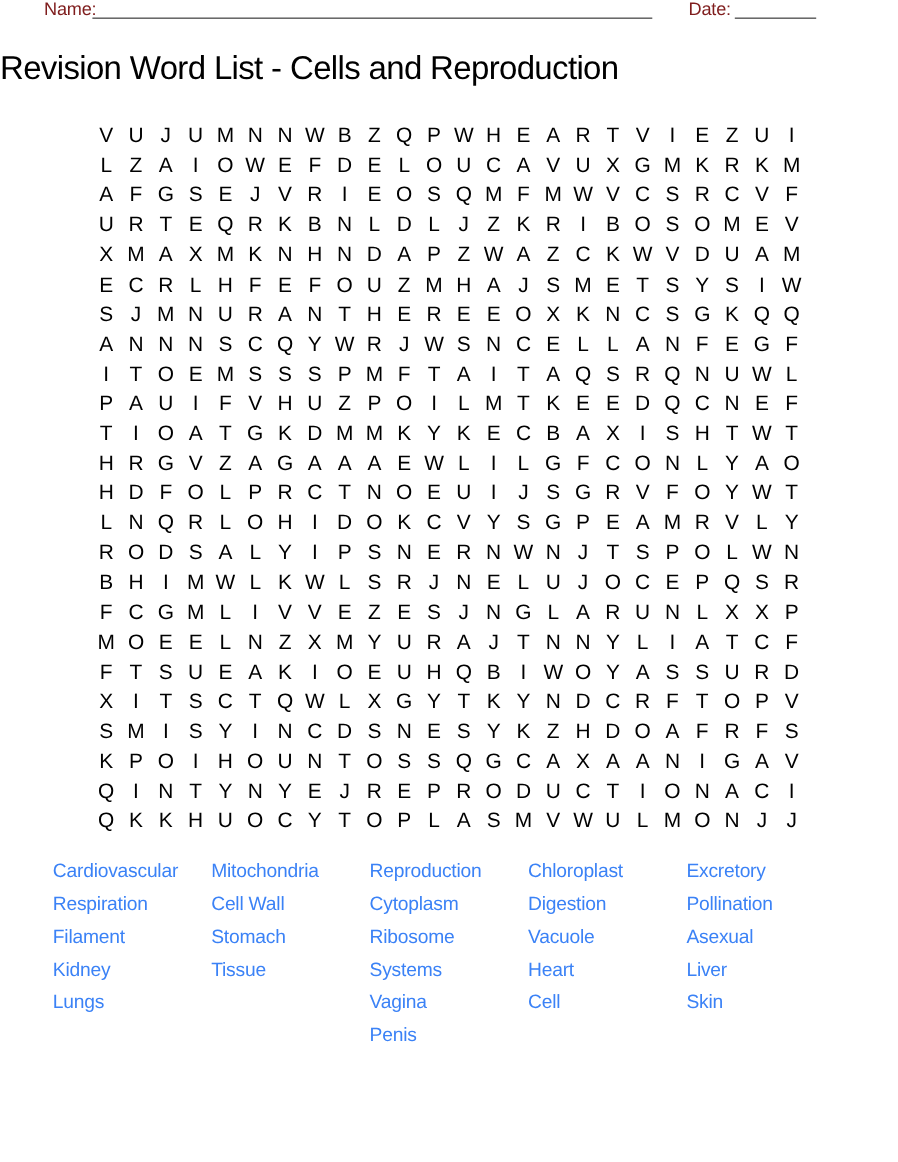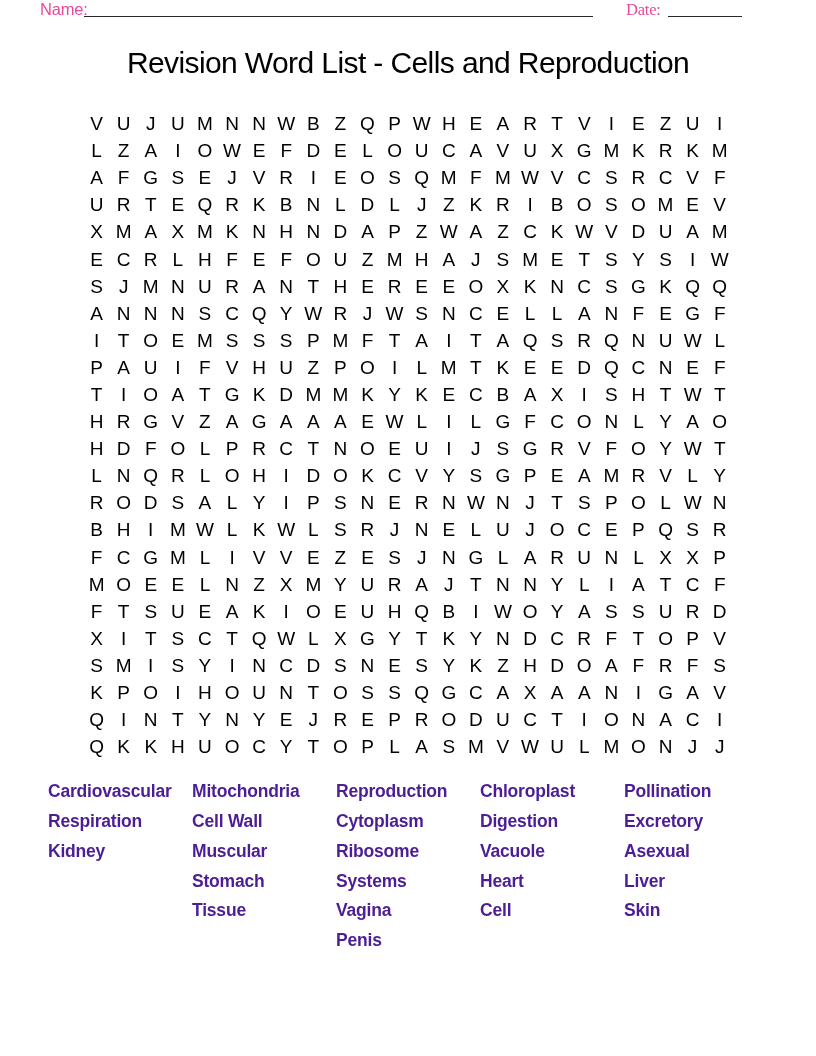--- a/index.html
+++ b/index.html
@@ -9,35 +9,34 @@
     position: relative;
     font-family: "Liberation Sans", "DejaVu Sans", sans-serif;
     color: #000;
     overflow: hidden;
   }
   .page { position: absolute; inset: 0; }
 
   
   .hdr-label {
     position: absolute; top: 0px;
-    font-size: 16.5px; color: #ec4899; letter-spacing: -0.2px;
+    font-size: 16.5px; color: #7f1d1d; letter-spacing: -0.2px;
   }
   .name-label { left: 40px; }
-  .date-label { left: 626px; font-family: Liberation Serif, serif; }
+  .date-label { left: 626px; }
   .blank-line {
     position: absolute; top: 16px; height: 0;
     border-top: 1.6px solid #2a2a2a;
   }
   .name-line { left: 84px; width: 509px; }
   .date-line { left: 668px; width: 74px; }
 
   
   .title {
     position: absolute; top: 46px; left: 0; width: 100%;
-    text-align: center;
     font-size: 30px; font-weight: 500; letter-spacing: -0.6px;
     color: #000;
   }
 
   
   .grid {
     position: absolute; top: 110.5px; left: 83px;
     display: grid;
     grid-template-columns: repeat(24, 27.1px);
     grid-auto-rows: 27.1px;
@@ -49,22 +48,22 @@
   }
 
   
   .words {
     position: absolute; top: 777px; left: 48px;
     display: flex;
   }
   .wcol { width: 144px; }
   .word {
     height: 29.85px; line-height: 29.85px;
-    font-size: 17.5px; font-weight: 700; letter-spacing: -0.2px;
-    color: #4c1d95; white-space: nowrap;
+    font-size: 17.5px; font-weight: 400; letter-spacing: -0.2px;
+    color: #3b82f6; white-space: nowrap;
   }
 </style>
 </head>
 <body>
 
 <div class="page">
 
   <span class="hdr-label name-label">Name:</span>
   <span class="blank-line name-line"></span>
 
@@ -649,46 +648,47 @@
       <span class="cell">O</span>
       <span class="cell">N</span>
       <span class="cell">J</span>
       <span class="cell">J</span>
     </div>
 
   <div class="words" id="word-list">
       <div class="wcol">
         <div class="word">Cardiovascular</div>
         <div class="word">Respiration</div>
+        <div class="word">Filament</div>
         <div class="word">Kidney</div>
+        <div class="word">Lungs</div>
       </div>
       <div class="wcol">
         <div class="word">Mitochondria</div>
         <div class="word">Cell Wall</div>
-        <div class="word">Muscular</div>
         <div class="word">Stomach</div>
         <div class="word">Tissue</div>
       </div>
       <div class="wcol">
         <div class="word">Reproduction</div>
         <div class="word">Cytoplasm</div>
         <div class="word">Ribosome</div>
         <div class="word">Systems</div>
         <div class="word">Vagina</div>
         <div class="word">Penis</div>
       </div>
       <div class="wcol">
         <div class="word">Chloroplast</div>
         <div class="word">Digestion</div>
         <div class="word">Vacuole</div>
         <div class="word">Heart</div>
         <div class="word">Cell</div>
       </div>
       <div class="wcol">
+        <div class="word">Excretory</div>
         <div class="word">Pollination</div>
-        <div class="word">Excretory</div>
         <div class="word">Asexual</div>
         <div class="word">Liver</div>
         <div class="word">Skin</div>
       </div>
     </div>
 
 </div>
 
 </body></html>

